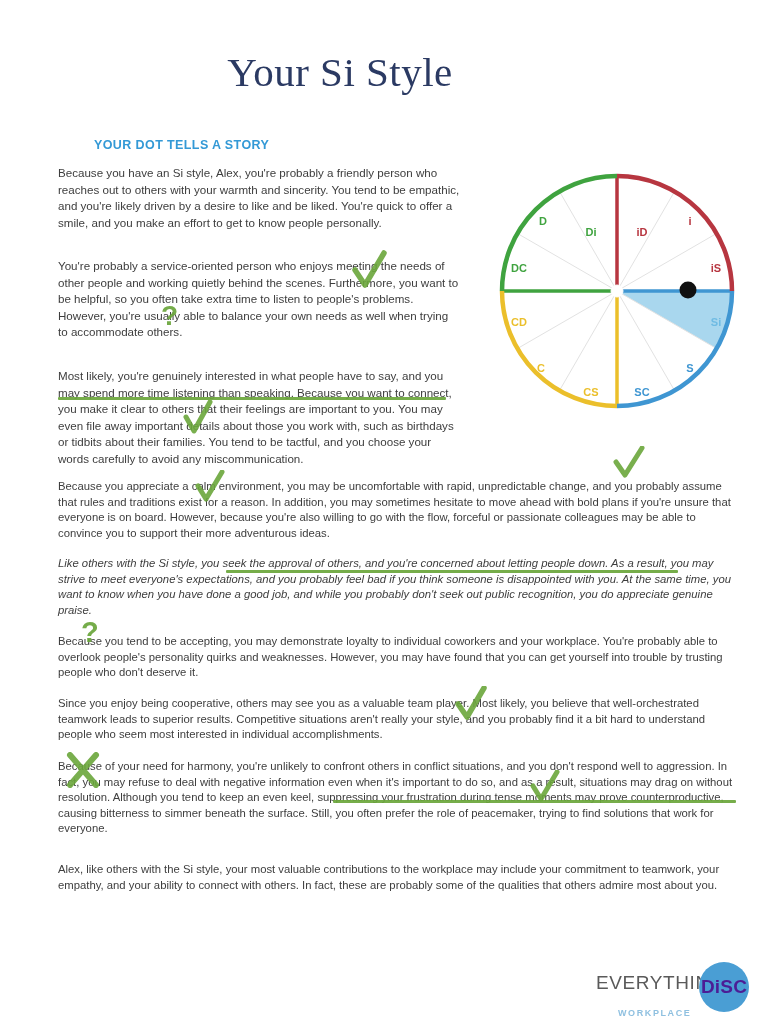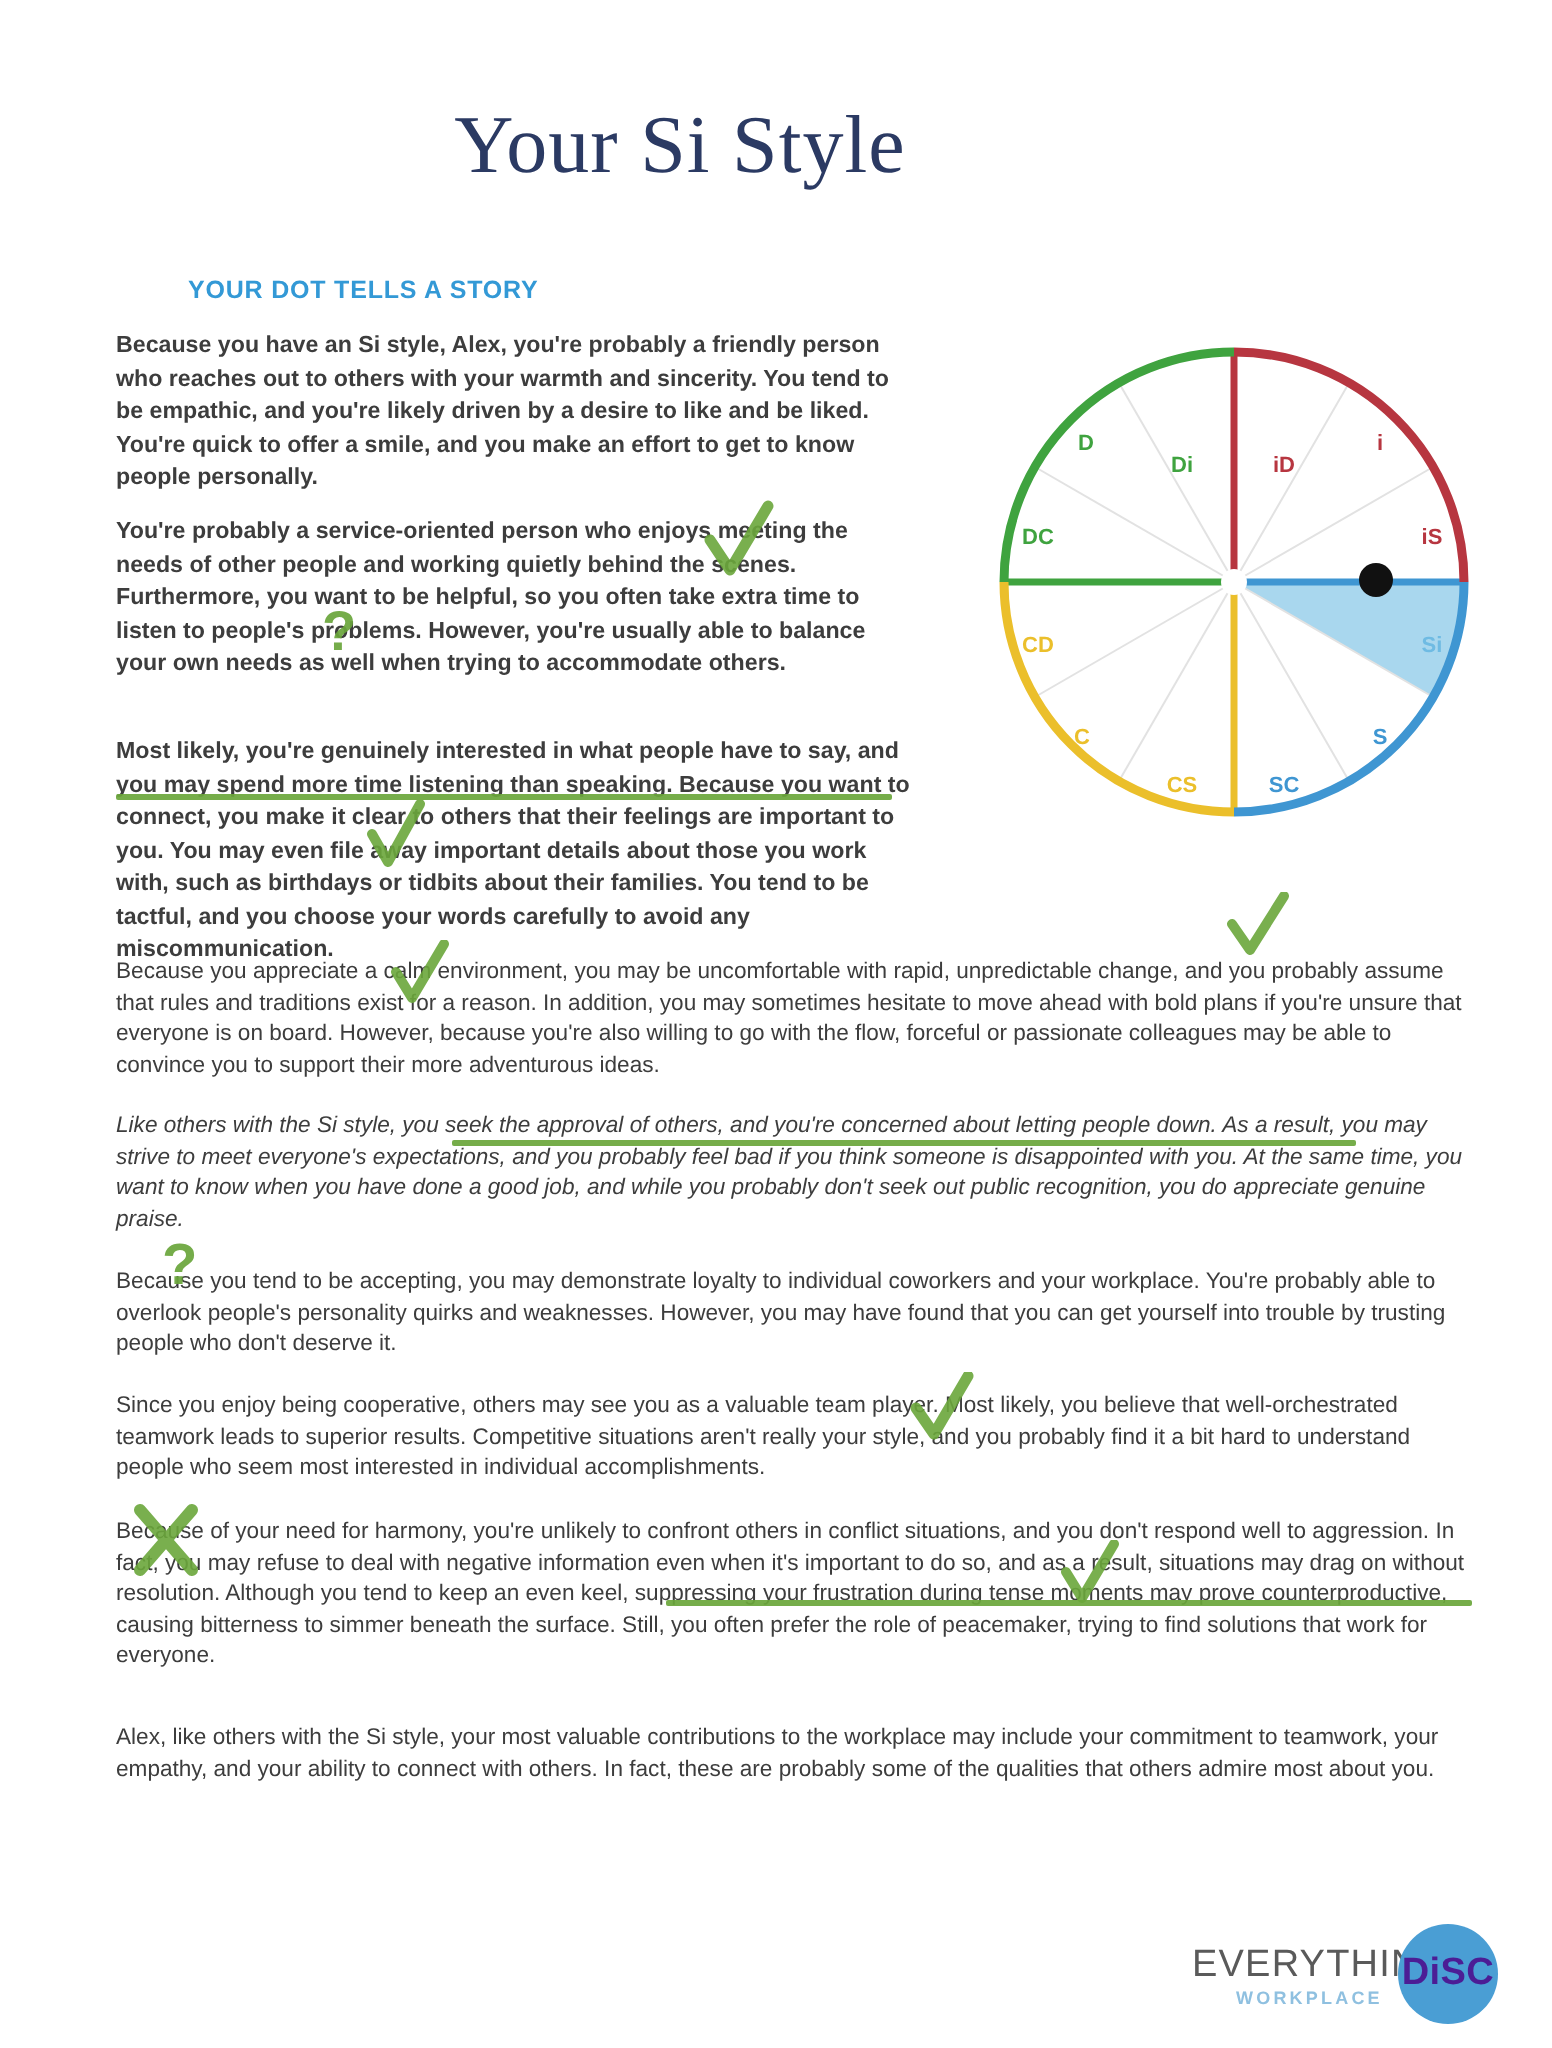--- a/index.html
+++ b/index.html
@@ -49,21 +49,20 @@
 
   
   .body-col {
     position: absolute;
     left: 58px;
     width: 402px;
     font-size: 11.6px;
     line-height: 16.5px;
     color: #3d3d3d;
     text-align: left;
-    font-weight: bold;
   }
   .body-wide {
     position: absolute;
     left: 58px;
     width: 678px;
     font-size: 11.3px;
     line-height: 15.6px;
     color: #3d3d3d;
     text-align: left;
   }
@@ -117,21 +116,21 @@
     top: 10px;
     font-size: 19px;
     letter-spacing: 0.6px;
     color: #5a5a5a;
     font-family: "Liberation Sans", sans-serif;
     font-weight: 300;
   }
   .logo-workplace {
     position: absolute;
     left: 22px;
-    top: 32px;
+    top: 46px;
     font-size: 9px;
     letter-spacing: 1.6px;
     font-weight: bold;
     color: #8fc0e0;
   }
   .logo-circle {
     position: absolute;
     left: 103px;
     top: 0px;
     width: 50px;

